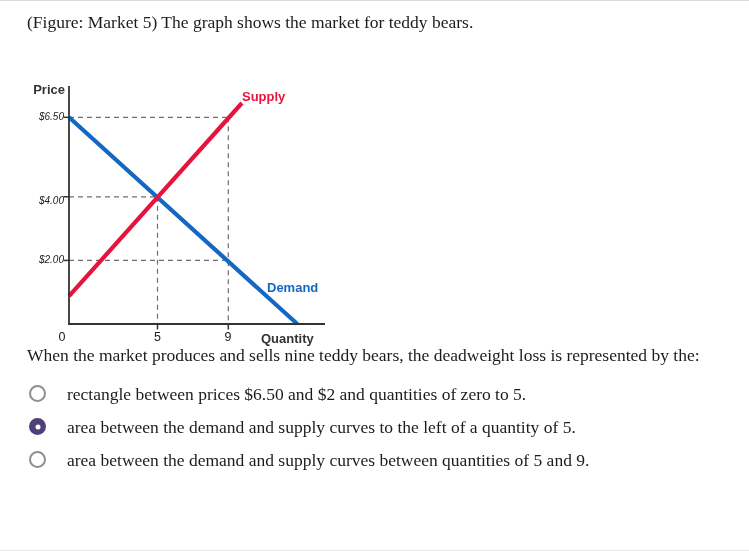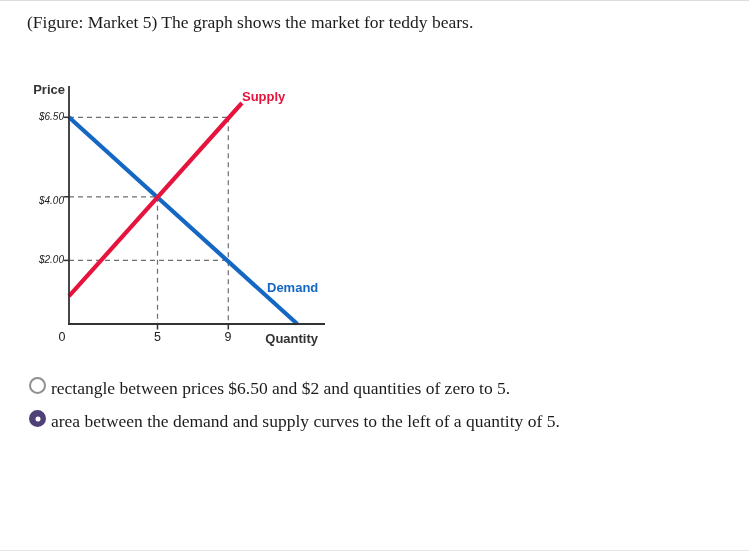--- a/index.html
+++ b/index.html
@@ -10,31 +10,31 @@
   }
   .caption{position:absolute;left:27px;top:11px;font-size:17.5px;}
   .question{position:absolute;left:27px;top:344px;font-size:17.5px;width:712px;}
 
   
   .graph{position:absolute;left:20px;top:50px;width:345px;height:278px;
          font-family:"Liberation Sans",sans-serif;margin-top:28px;}
   .graph svg{position:absolute;left:0;top:0;}
   .glabel{position:absolute;font-weight:bold;font-size:13px;color:#333;white-space:nowrap;}
   .ylab{left:0;top:3px;width:45px;text-align:right;}
-  .xlab{left:218px;top:252px;width:80px;text-align:right;}
+  .xlab{left:241px;top:252px;width:80px;text-align:left;}
   .supplylab{left:222px;top:10px;color:var(--supply,#e6143c);text-align:right;}
   .demandlab{left:247px;top:201px;color:var(--demand,#1467c2);}
   .ytick{position:absolute;left:0;width:44px;text-align:right;font-size:10px;
          color:#222;line-height:14px;font-style:italic;}
   .xtick{position:absolute;width:30px;text-align:center;font-size:12.5px;color:#222;
          top:251px;line-height:14px;}
 
   
   .options{position:absolute;left:29px;top:376px;}
-  .option{display:flex;height:33px;gap:5px;cursor:pointer;}
+  .option{display:flex;align-items:center;height:33px;gap:21px;cursor:pointer;}
   .radio{flex:0 0 auto;width:17px;height:17px;border-radius:50%;box-sizing:border-box;
          border:2px solid var(--radio-border,#8f8f8f);background:#fff;position:relative;}
   .radio.selected{border-color:var(--radio-selected,#4f4178);background:var(--radio-selected,#4f4178);}
   .radio .dot{display:none;}
   .radio.selected .dot{display:block;position:absolute;left:50%;top:50%;width:5px;height:5px;
          transform:translate(-50%,-50%);border-radius:50%;background:#fff;}
   .option-text{font-size:17.5px;line-height:22px;}
 </style>
 </head>
 <body>
@@ -67,27 +67,32 @@
 
     <div class="ytick" style="top:31px">$6.50</div>
     <div class="ytick" style="top:115px">$4.00</div>
     <div class="ytick" style="top:174px">$2.00</div>
 
     <div class="xtick" style="left:27px">0</div>
     <div class="xtick" style="left:122.5px">5</div>
     <div class="xtick" style="left:193px">9</div>
   </div>
 
+  <div class="question">When the market produces and sells nine teddy bears, the deadweight loss is represented by the:</div>
 
   <div class="options">
     <div class="option">
       <span class="radio"></span>
       <span class="option-text">rectangle between prices $6.50 and $2 and quantities of zero to 5.</span>
     </div>
     <div class="option">
       <span class="radio selected">
           <span class="dot"></span>
         </span>
       <span class="option-text">area between the demand and supply curves to the left of a quantity of 5.</span>
     </div>
+    <div class="option">
+      <span class="radio"></span>
+      <span class="option-text">area between the demand and supply curves between quantities of 5 and 9.</span>
+    </div>
   </div>
 
 </div>
 
 </body></html>

